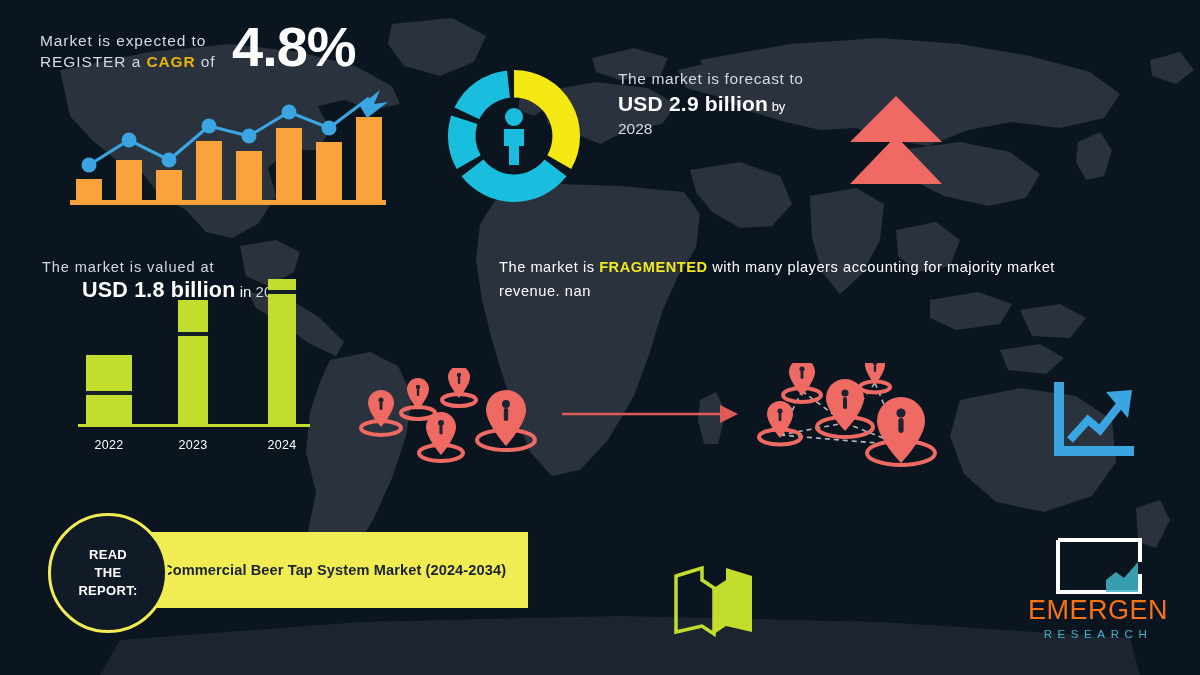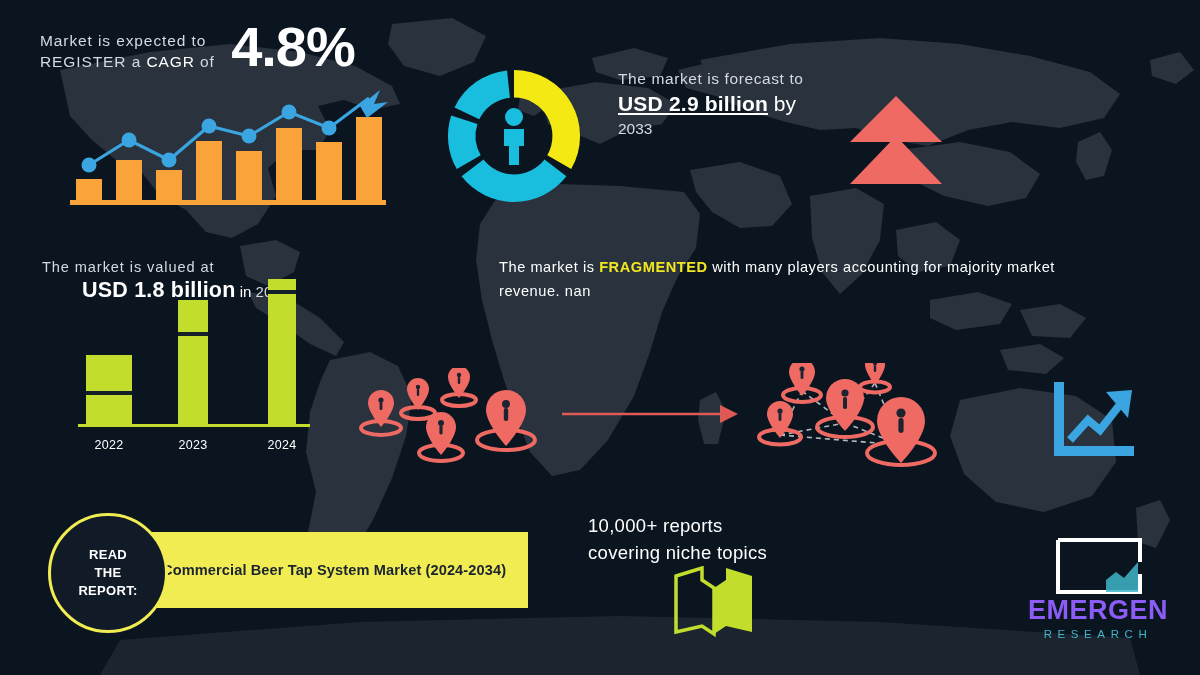--- a/index.html
+++ b/index.html
@@ -15,32 +15,32 @@
   #worldmap{position:absolute;left:0;top:0;width:1200px;height:675px;}
 
   
   .abs{position:absolute;}
 
   
   #cagr-block{left:40px;top:18px;width:420px;}
   .cagr-lines{display:inline-block;vertical-align:middle;}
   .cagr-l1{color:#d4dae1;font-size:15.5px;letter-spacing:.9px;line-height:21px;white-space:nowrap;}
   .cagr-l2{color:#d4dae1;font-size:15.5px;letter-spacing:.9px;line-height:21px;white-space:nowrap;}
-  .cagr-l2 b{color:#ffffff;font-weight:normal;}
+  .cagr-l2 b{color:#eab308;font-weight:bold;}
   .cagr-value{
     display:inline-block;vertical-align:middle;
     color:#ffffff;font-size:56px;font-weight:bold;letter-spacing:-1px;
     margin-left:12px;position:relative;top:-4px;
   }
 
   
   #forecast-block{left:618px;top:68px;width:270px;}
   .fc-l1{color:#d4dae1;font-size:15.5px;letter-spacing:.6px;line-height:22px;}
-  .fc-big{color:#ffffff;font-size:21px;font-weight:bold;letter-spacing:.2px;line-height:28px;display:inline;text-decoration:underline;}
-  .fc-by{color:#ffffff;font-size:21px;font-weight:normal;display:inline;}
+  .fc-big{color:#ffffff;font-size:21px;font-weight:bold;letter-spacing:.2px;line-height:28px;display:inline;}
+  .fc-by{color:#ffffff;font-size:13px;font-weight:normal;display:inline;}
   .fc-year{color:#d4dae1;font-size:15.5px;line-height:22px;}
 
   
   #fragment-block{left:499px;top:219px;width:640px;margin-top:36px;}
   .frag-txt{color:#ffffff;font-size:14.6px;letter-spacing:.55px;line-height:24px;}
   .frag-hi{color:#f2e81f;font-weight:bold;}
 
   
   #valued-block{left:42px;top:256px;width:300px;}
   .val-l1{color:#d4dae1;font-size:14.6px;letter-spacing:.9px;line-height:22px;}
@@ -70,21 +70,21 @@
     display:flex;align-items:center;justify-content:center;text-align:center;
   }
   #cta-circle .cc-txt{color:#ffffff;font-size:13px;font-weight:bold;line-height:18px;letter-spacing:.3px;}
 
   
   #reports-block{left:588px;top:512px;width:290px;}
   .rep-l{color:#ffffff;font-size:18.5px;letter-spacing:.3px;line-height:27px;}
 
   
   #logo-block{left:1022px;top:536px;width:152px;text-align:center;}
-  .logo-name{color:#8b5cf6;font-size:27px;font-weight:bold;letter-spacing:.5px;line-height:32px;}
+  .logo-name{color:#f97316;font-size:27px;font-weight:normal;letter-spacing:.5px;line-height:32px;}
   .logo-sub{color:#3fb6c9;font-size:11.5px;letter-spacing:5.6px;line-height:16px;}
 </style>
 </head>
 <body>
 
 <div id="stage">
 
   <svg id="worldmap" viewBox="0 0 1200 675" preserveAspectRatio="none">
     <rect x="0" y="0" width="1200" height="675" fill="#0b1520"></rect>
     <g fill="#29323d">
@@ -183,21 +183,21 @@
       <path d="M -59.5 -28.6 A 66 66 0 0 1 -7 -65.6 L -4.1 -38.3 A 38.5 38.5 0 0 0 -34.7 -16.7 Z" fill="#19bede"></path>
 
       <circle cx="0" cy="-19" r="9" fill="#19bede"></circle>
       <path d="M -10 -7 L 10 -7 L 10 10 L 5 10 L 5 29 L -5 29 L -5 10 L -10 10 Z" fill="#19bede"></path>
     </g>
   </svg>
 
   <div class="abs" id="forecast-block">
     <div class="fc-l1">The market is forecast to</div>
     <div><span class="fc-big">USD 2.9 billion</span><span class="fc-by"> by</span></div>
-    <div class="fc-year">2033</div>
+    <div class="fc-year">2028</div>
   </div>
 
   <svg class="abs" style="left:846px;top:92px;width:100px;height:96px;" viewBox="0 0 100 96">
     <path d="M50,4 L96,50 L4,50 Z" fill="#f06a64"></path>
     <path d="M50,44 L96,92 L4,92 Z" fill="#f06a64"></path>
   </svg>
 
   <div class="abs" id="fragment-block">
     <div class="frag-txt"><span>The market is </span><span class="frag-hi">FRAGMENTED</span><span> with many players accounting for majority market</span></div>
     <div class="frag-txt">revenue. nan</div>
@@ -308,24 +308,20 @@
     <div class="cta-text">Commercial Beer Tap System Market (2024-2034)</div>
   </div>
   <div class="abs" id="cta-circle">
     <div class="cc-txt">
       <div>READ</div>
       <div>THE</div>
       <div>REPORT:</div>
     </div>
   </div>
 
-  <div class="abs" id="reports-block">
-    <div class="rep-l">10,000+ reports</div>
-    <div class="rep-l">covering niche topics</div>
-  </div>
   <svg class="abs" style="left:672px;top:566px;width:84px;height:72px;" viewBox="0 0 84 72">
     <path d="M4,10 L30,2 L30,14 L42,22 L42,68 L30,60 L4,66 Z" fill="none" stroke="#c3dd2c" stroke-width="3.5"></path>
     <path d="M80,10 L54,2 L54,14 L42,22 L42,68 L54,60 L80,66 Z" fill="#c3dd2c"></path>
   </svg>
 
   <svg class="abs" style="left:1054px;top:536px;width:90px;height:60px;" viewBox="0 0 90 60">
     <path d="M4,4 L86,4 L86,26 M86,38 L86,56 L4,56 L4,4" fill="none" stroke="#ffffff" stroke-width="4"></path>
     <path d="M52,56 L52,44 L62,36 L70,42 L84,26 L84,56 Z" fill="#3fb6c9" opacity="0.85"></path>
   </svg>
   <div class="abs" id="logo-block">

